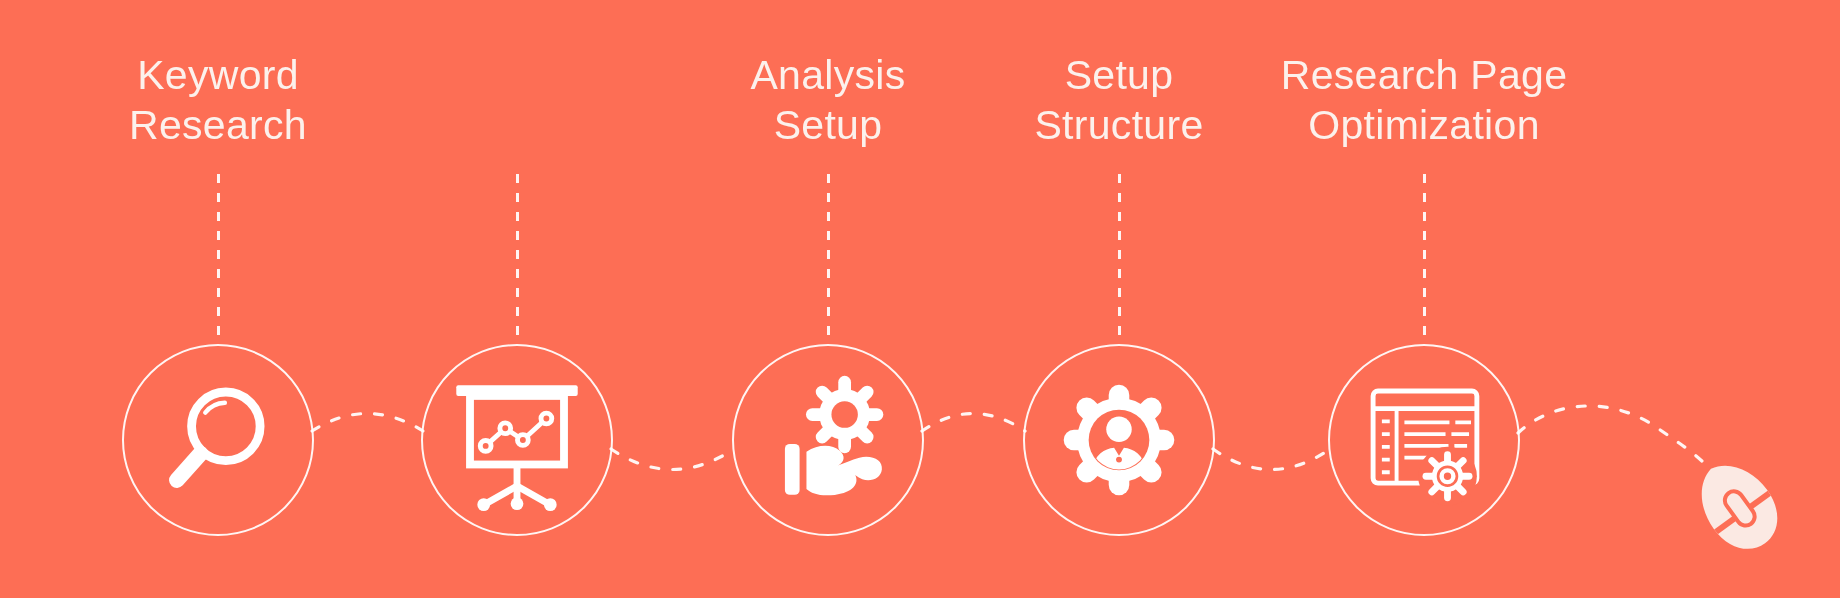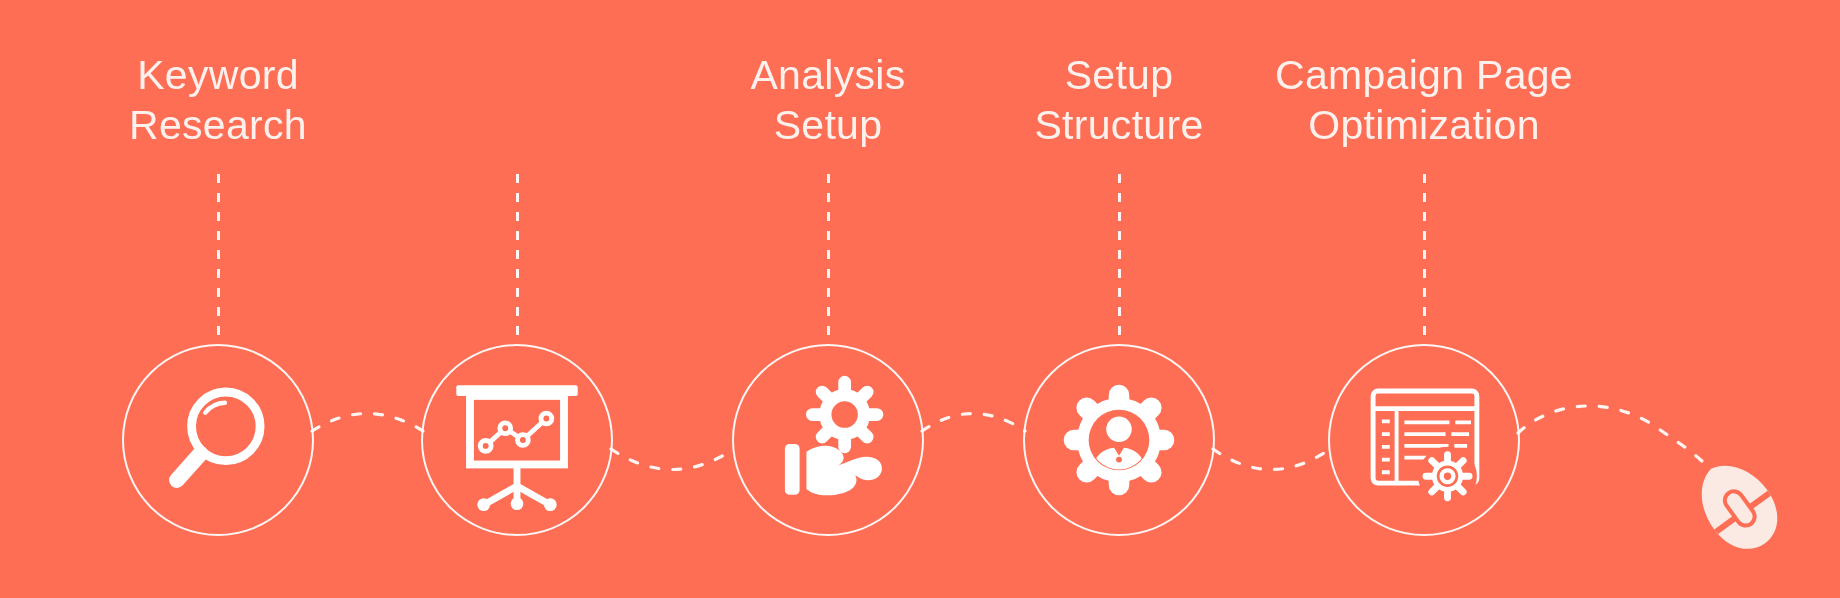--- a/index.html
+++ b/index.html
@@ -133,21 +133,21 @@
           <circle cx="96" cy="85" r="13" fill="#fff"></circle>
           <path fill="#fff" d="M 66,132 C 70,112 80,105 91,104 L 96,112 L 101,104
                                C 112,105 122,112 126,132 L 126,140 L 66,140 Z"></path>
           <circle cx="96" cy="116" r="3" fill="#fd6e55"></circle>
         </g>
       </svg>
     </div>
   </div>
 
   <div class="step" style="left:1274px">
-    <div class="step-label">Campaign Page
+    <div class="step-label">Research Page
 Optimization</div>
     <div class="vline"></div>
     <div class="step-circle">
       <svg viewBox="0 0 192 192">
         <g stroke="#fff" fill="none">
           <rect x="44" y="46" width="106" height="94" rx="5" stroke-width="5"></rect>
           <path d="M 44,64 H 150" stroke-width="5"></path>
           <path d="M 68,64 V 140" stroke-width="4"></path>
         </g>
         <g stroke="#fff" stroke-width="4">

